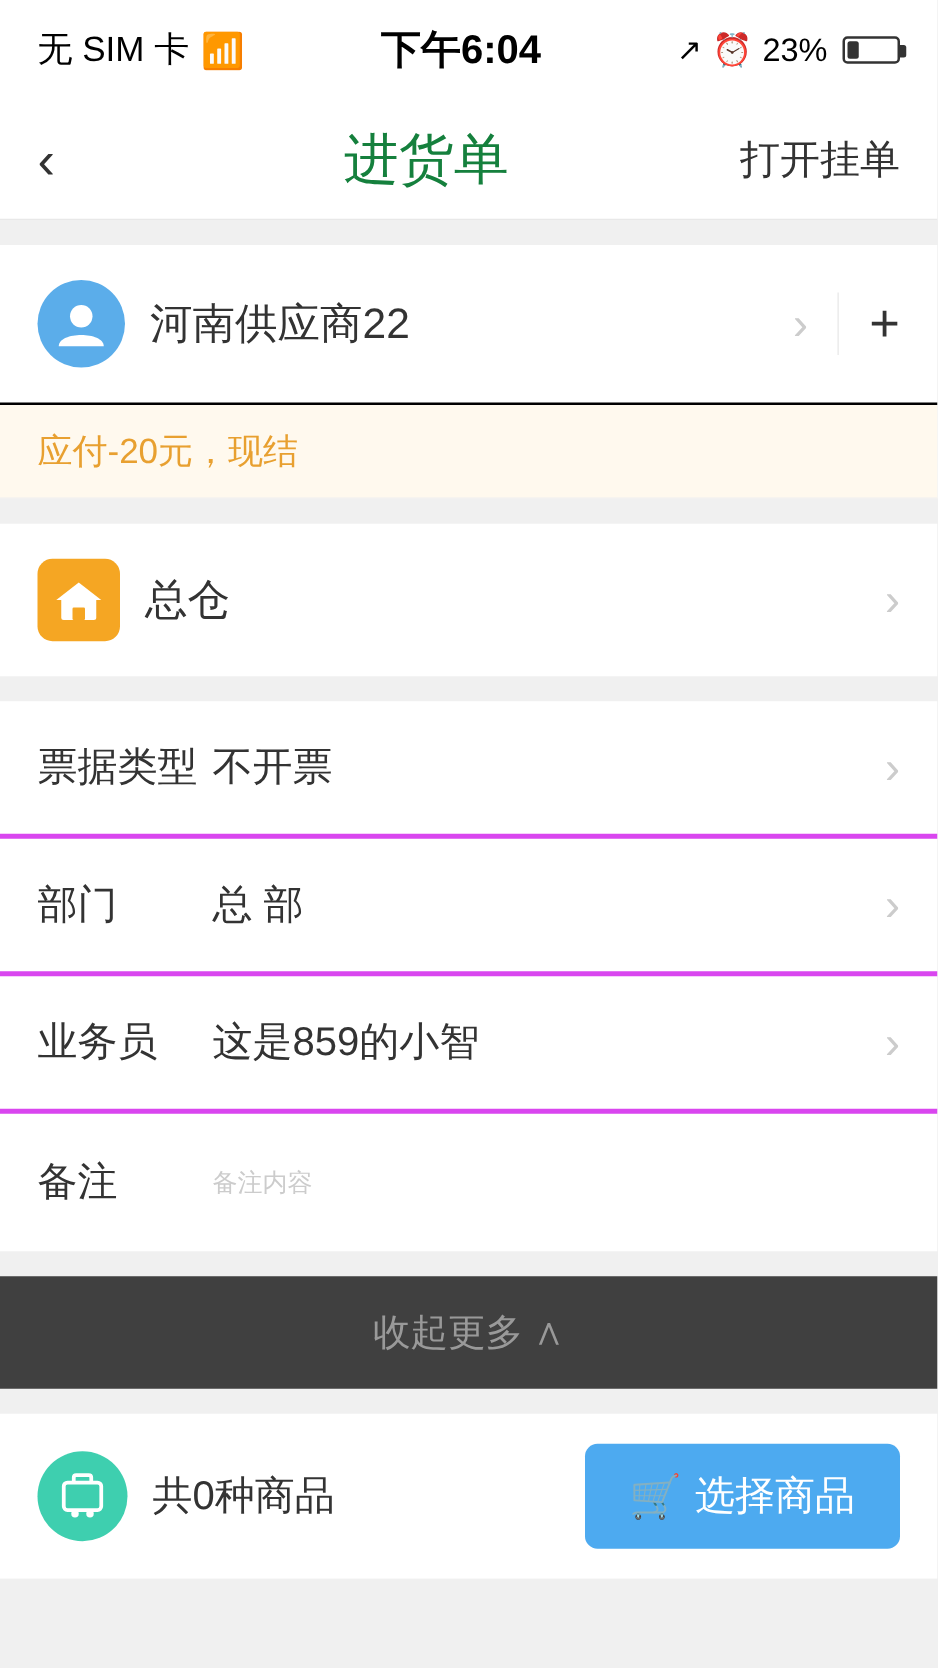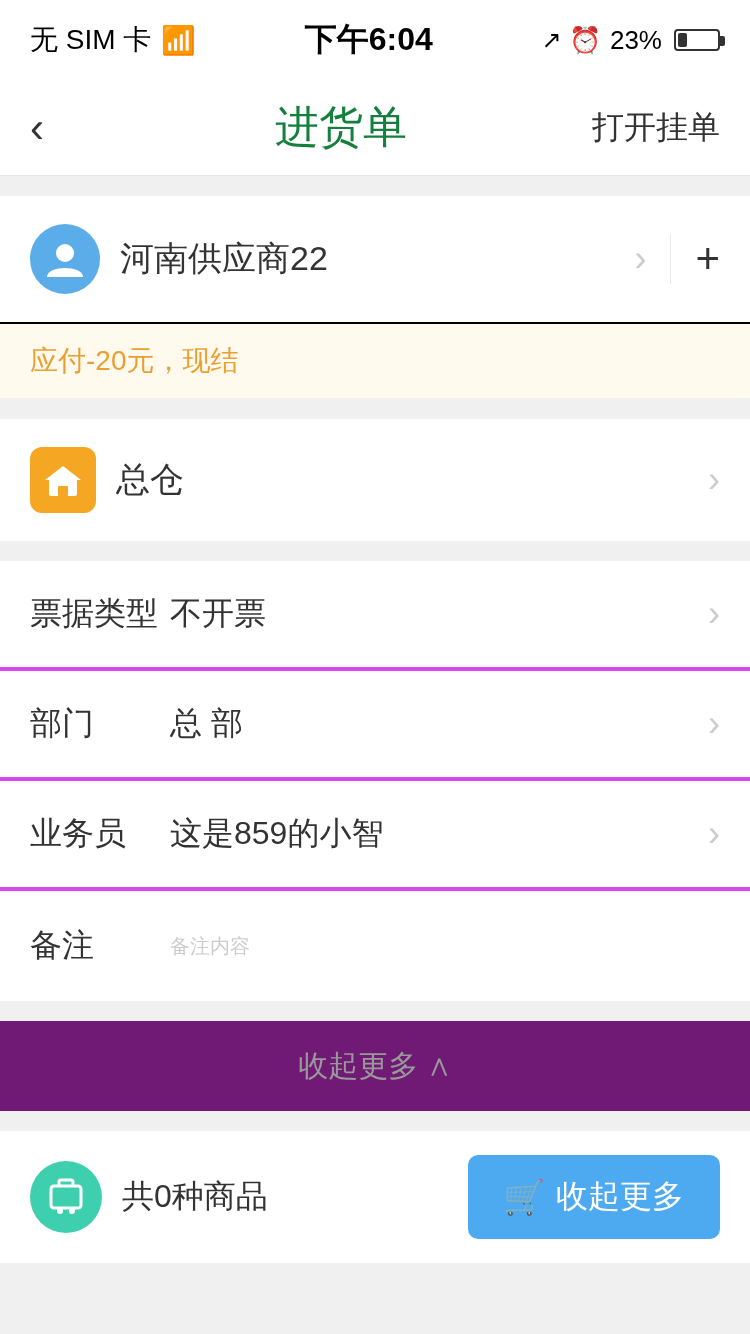--- a/index.html
+++ b/index.html
@@ -186,21 +186,21 @@
       font-size: 20px;
       color: #ccc;
     }
     .form-chevron {
       color: #ccc;
       font-size: 36px;
     }
 
     
     .collapse-row {
-      background: #701a75;
+      background: #404040;
       height: 90px;
       display: flex;
       align-items: center;
       justify-content: center;
       margin-top: 20px;
       cursor: pointer;
     }
     .collapse-text {
       font-size: 30px;
       color: #999;
@@ -346,17 +346,17 @@
     <svg viewBox="0 0 42 42" fill="white" xmlns="http://www.w3.org/2000/svg">
       <rect x="6" y="10" width="30" height="22" rx="3" fill="none" stroke="white" stroke-width="3"></rect>
       <path d="M14 10 L14 6 Q14 4 16 4 L26 4 Q28 4 28 6 L28 10" fill="none" stroke="white" stroke-width="3"></path>
       <circle cx="15" cy="35" r="3" fill="white"></circle>
       <circle cx="27" cy="35" r="3" fill="white"></circle>
     </svg>
   </div>
   <span class="product-count">共0种商品</span>
   <div class="select-btn">
     <span class="select-btn-icon">🛒</span>
-    <span>收起更多</span>
+    <span>选择商品</span>
   </div>
 </div>
 
 <div class="page-bottom"></div>
 
 </body></html>

